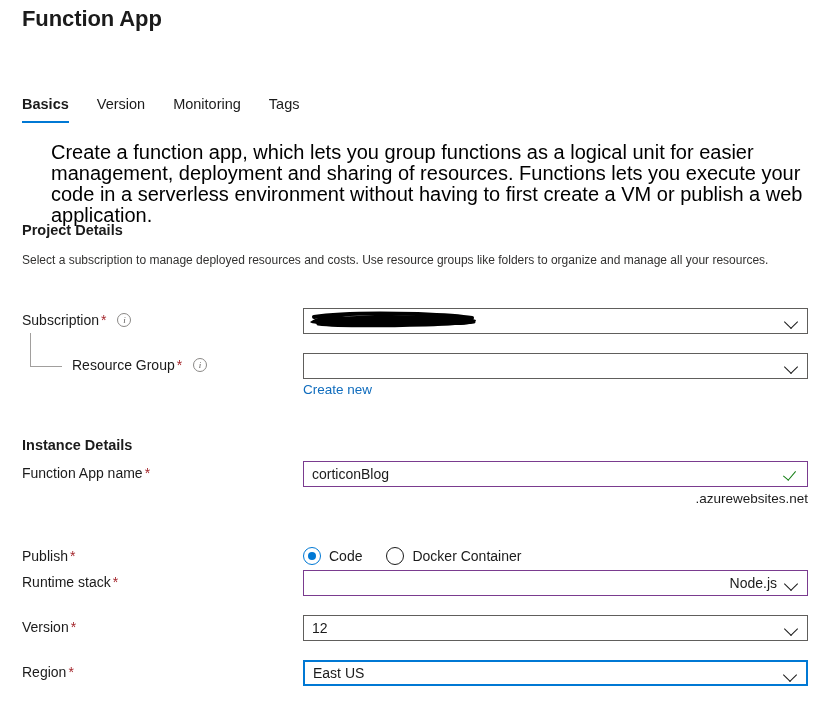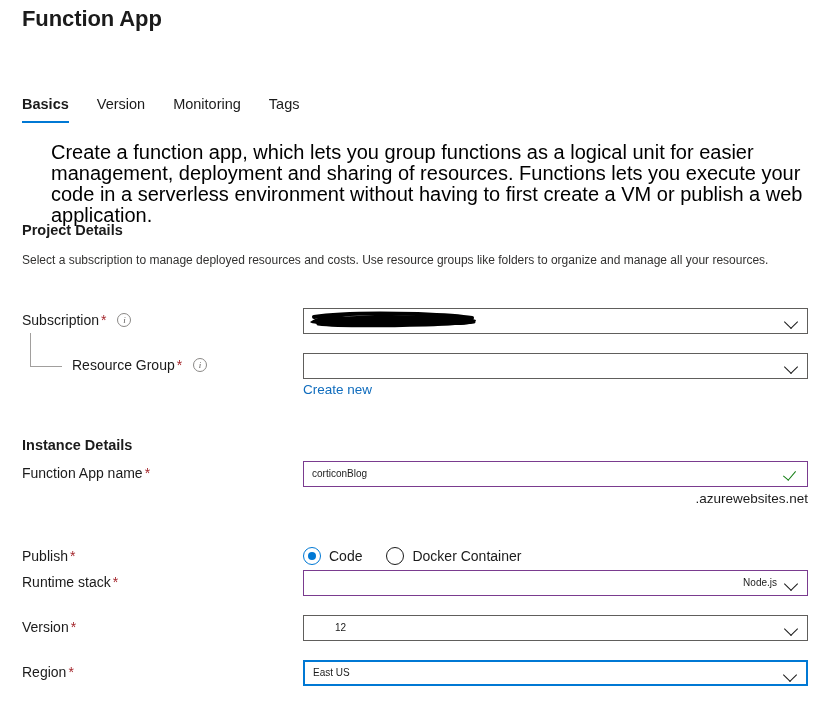--- a/index.html
+++ b/index.html
@@ -158,21 +158,21 @@
     background: #ffffff;
     border: 1px solid #605e5c;
     display: flex;
     align-items: center;
     cursor: pointer;
   }
   .field.purple { border-color: #7a3b8f; }
   .field.focused { border: 2px solid #0078d4; }
   .field-text {
     flex: 1 1 auto;
-    font-size: 10px;
+    font-size: 14px;
     line-height: 24px;
     color: #1b1b1b;
     padding-left: 8px;
     overflow: hidden;
     white-space: nowrap;
     text-overflow: ellipsis;
   }
   .chev {
     flex: 0 0 auto;
     width: 30px;
@@ -366,21 +366,21 @@
     <div class="field purple" style="top:0;text-align:right;">
       <div class="field-text">Node.js</div>
       <div class="chev"></div>
     </div>
   </div>
 
   <div class="row" style="top:615px;">
     <div class="label">
       <span>Version</span><span class="req">*</span>
     </div>
-    <div class="field" style="top:0;padding-left:23px;">
+    <div class="field" style="top:0;">
       <div class="field-text">12</div>
       <div class="chev"></div>
     </div>
   </div>
 
   <div class="row" style="top:660px;">
     <div class="label">
       <span>Region</span><span class="req">*</span>
     </div>
     <div class="field focused" style="top:0;gap:20px;">

